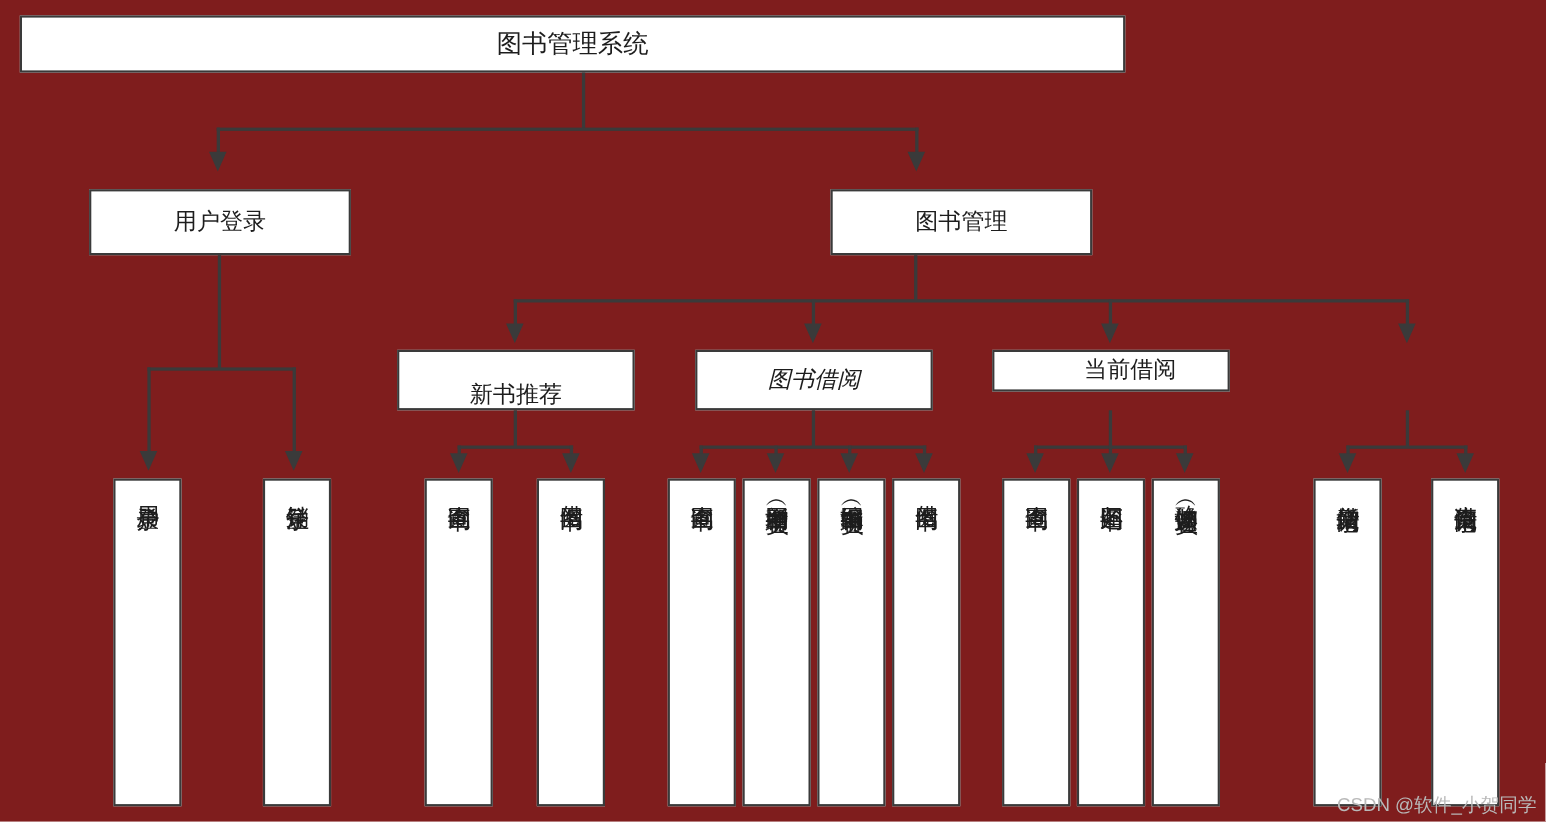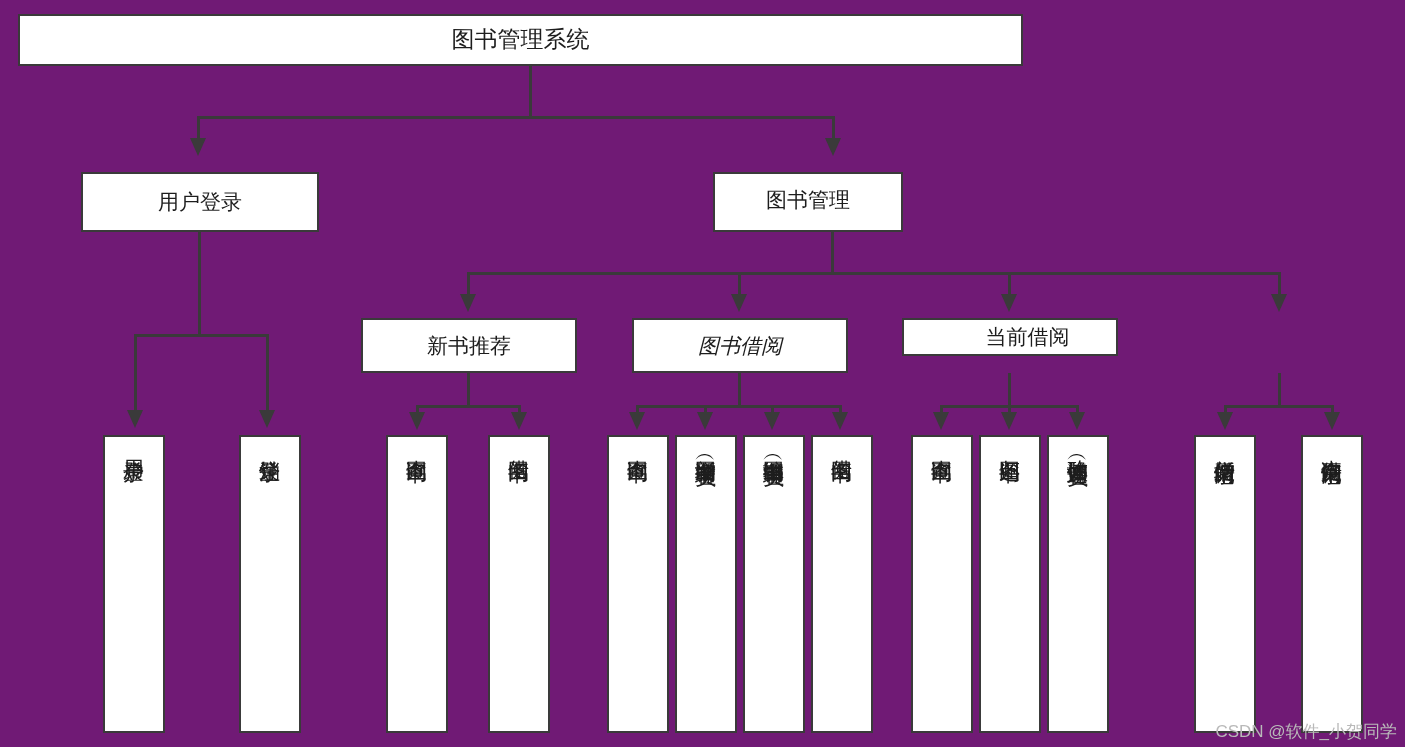--- a/index.html
+++ b/index.html
@@ -8,21 +8,21 @@
     padding: 0;
     background: #ffffff;
   }
   body {
     font-family: "Liberation Sans", "DejaVu Sans", sans-serif;
   }
   #canvas {
     position: relative;
     width: 1405px;
     height: 747px;
-    background: #701a75;
+    background: #7f1d1d;
     overflow: hidden;
   }
 
   
   .node {
     position: absolute;
     box-sizing: border-box;
     background: #ffffff;
     border: 2px solid #3a3a3a;
     display: flex;
@@ -102,21 +102,21 @@
   <div class="ln h" style="left:197px; top:116px; width:638px; height:3px;"></div>
 
   <div class="ln v" style="left:197px; top:116px; width:3px; height:25px;"></div>
   <div class="arrow" style="left:190px; top:138px;"></div>
   <div class="ln v" style="left:832px; top:116px; width:3px; height:25px;"></div>
   <div class="arrow" style="left:825px; top:138px;"></div>
 
   <div class="node h" style="left:81px; top:172px; width:238px; height:60px;">
     <span class="label">用户登录</span>
   </div>
-  <div class="node h" style="left:713px; top:172px; width:190px; height:60px;font-family:Liberation Mono, monospace;">
+  <div class="node h" style="left:755px; top:172px; width:238px; height:60px;">
     <span class="label">图书管理</span>
   </div>
 
   <div class="ln v" style="left:198px; top:232px; width:3px; height:103px;"></div>
   <div class="ln h" style="left:134px; top:334px; width:135px; height:3px;"></div>
   <div class="ln v" style="left:134px; top:334px; width:3px; height:78px;"></div>
   <div class="arrow" style="left:127px; top:410px;"></div>
   <div class="ln v" style="left:266px; top:334px; width:3px; height:78px;"></div>
   <div class="arrow" style="left:259px; top:410px;"></div>
 
@@ -132,21 +132,21 @@
 
   <div class="ln v" style="left:467px; top:272px; width:3px; height:24px;"></div>
   <div class="arrow" style="left:460px; top:294px;"></div>
   <div class="ln v" style="left:738px; top:272px; width:3px; height:24px;"></div>
   <div class="arrow" style="left:731px; top:294px;"></div>
   <div class="ln v" style="left:1008px; top:272px; width:3px; height:24px;"></div>
   <div class="arrow" style="left:1001px; top:294px;"></div>
   <div class="ln v" style="left:1278px; top:272px; width:3px; height:24px;"></div>
   <div class="arrow" style="left:1271px; top:294px;"></div>
 
-  <div class="node h" style="left:361px; top:318px; width:216px; height:55px;">
+  <div class="node h" style="left:361px; top:318px; width:216px; height:55px;align-items:flex-end;">
     <span class="label">新书推荐</span>
   </div>
   <div class="node h" style="left:632px; top:318px; width:216px; height:55px;font-style:italic;">
     <span class="label">图书借阅</span>
   </div>
   <div class="node h" style="left:902px; top:318px; width:216px; height:38px;padding-left:35px;">
     <span class="label">当前借阅</span>
   </div>
 
   <div class="ln v" style="left:467px; top:373px; width:3px; height:34px;"></div>

